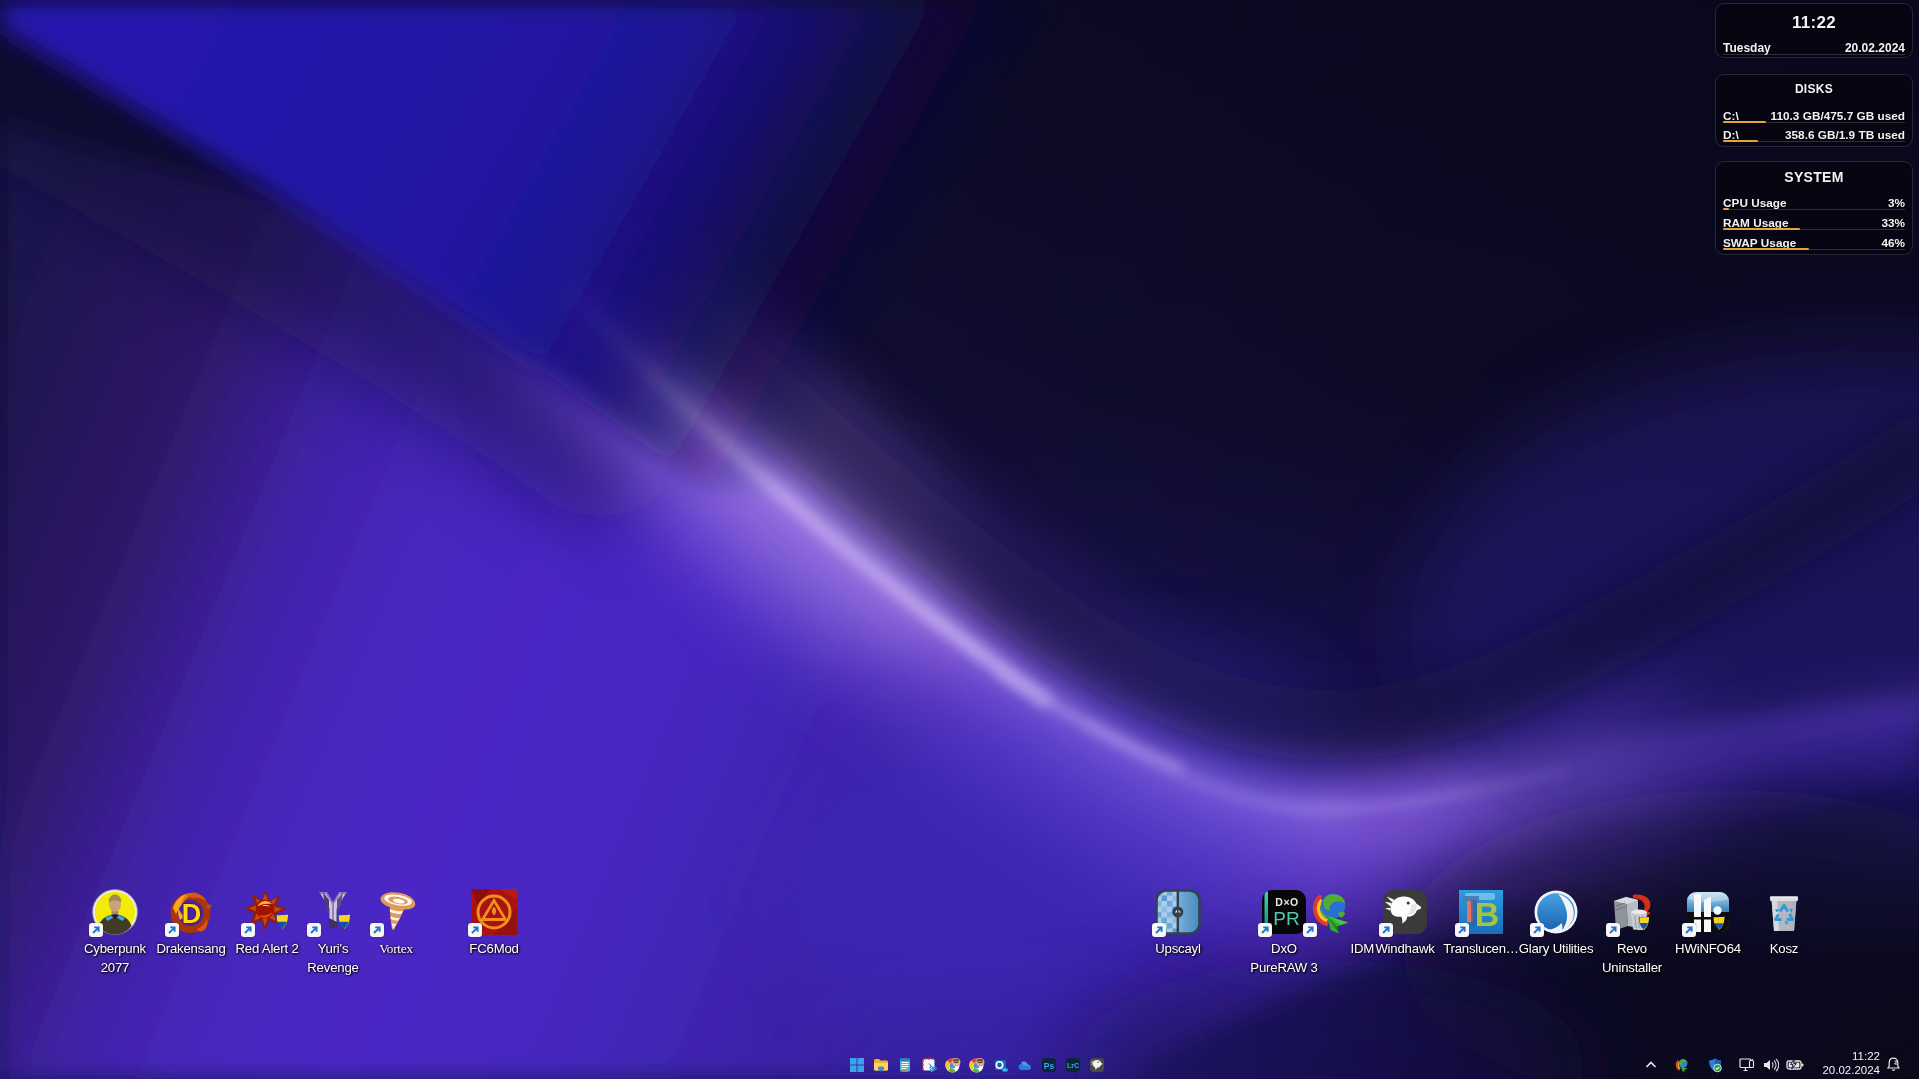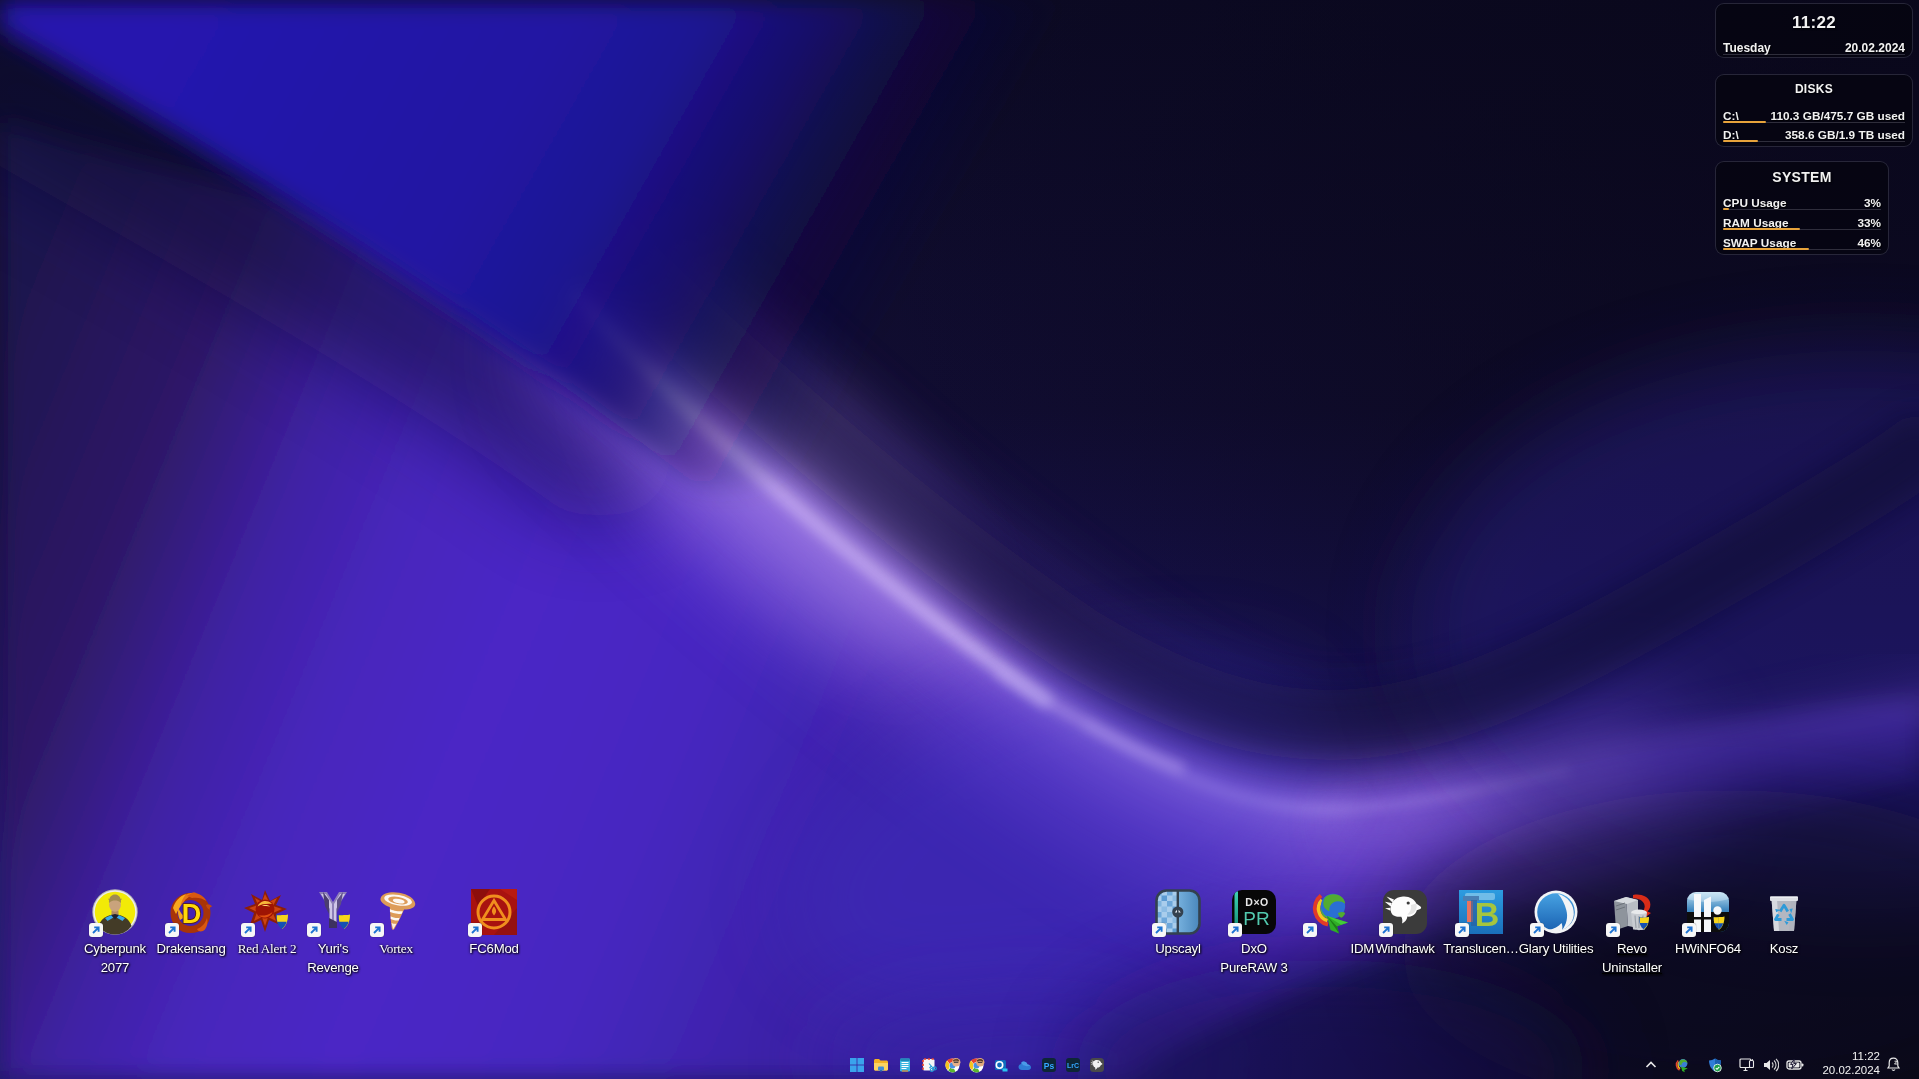--- a/index.html
+++ b/index.html
@@ -113,21 +113,21 @@
     </div>
   <div class="mline" style="top:46.5px;"></div>
     <div class="mfill" style="top:46px;width:43px;"></div>
   <div class="prow" style="top:53px;">
       <span class="l">D:\</span>
       <span class="r">358.6 GB/1.9 TB used</span>
     </div>
   <div class="mline" style="top:65.5px;"></div>
     <div class="mfill" style="top:65px;width:35px;"></div>
 </div>
-<div class="panel" style="left:1715px;top:161px;width:174px;height:94px;">
+<div class="panel" style="left:1715px;top:161px;width:198px;height:94px;">
   <div class="ttl" style="top:7px;font-size:14px;">SYSTEM</div>
   <div class="prow" style="top:34px;">
       <span class="l">CPU Usage</span>
       <span class="r">3%</span>
     </div>
   <div class="mline" style="top:46.5px;"></div>
     <div class="mfill" style="top:46px;width:6px;"></div>
   <div class="prow" style="top:54px;">
       <span class="l">RAM Usage</span>
       <span class="r">33%</span>
@@ -178,21 +178,21 @@
    <text x="24.5" y="35" font-family="Liberation Sans,sans-serif" font-size="27" font-weight="bold" text-anchor="middle" fill="#ffd908" stroke="#5c2004" stroke-width="1.7" paint-order="stroke">D</text>
   </svg>
   <div class="badge">
         <svg width="14" height="14" viewBox="0 0 14 14">
           <path d="M4,10 L9.2,4.8 M5.2,4.4 L9.6,4.4 L9.6,8.8" fill="none" stroke="#1e73d2" stroke-width="1.9"></path>
         </svg>
       </div>
  </div>
  <div class="lbl">Drakensang</div>
 </div>
-<div class="dicon" style="left:222px;top:888px;font-family:Liberation Serif, serif;">
+<div class="dicon" style="left:222px;top:888px;">
  <div class="ig">
   <svg width="48" height="48" viewBox="0 0 48 48">
    <path d="M22,2 L27,13 L38,7 L33,17 L44,21 L33,26 L37,37 L26,32 L22,44 L18,32 L7,37 L11,25 L1,20 L12,16 L8,6 L19,12 Z" fill="#8e1e06"></path>
    <path d="M22,6 L26,14 L34,10 L30,18 L39,21 L30,25 L33,33 L25,29 L22,38 L19,29 L11,33 L14,24 L6,20 L15,17 L12,10 L19,14 Z" fill="#cc4410"></path>
    <circle cx="22" cy="21" r="9.5" fill="#9e1404"></circle>
    <path d="M14.5,18.5 A8.5,8.5 0 0 1 29,16 C25,15.5 18,16 14.5,18.5 Z" fill="#f8b83a"></path>
    <path d="M29.5,24 A8.5,8.5 0 0 1 16,27.5 C21,28 26.5,26.8 29.5,24 Z" fill="#e05010"></path>
    <path d="M19,18 C21,16.5 25,16.5 27,18.5 C25,18 21,18 19,18 Z" fill="#ffd870"></path>
    <path d="M33,26.5 C37.5,27.5 41,27.5 45,26.5 C45,33 43,38.5 39,41 C35,38.5 33,33 33,26.5 Z" fill="#1450b4"></path>
    <path d="M39,26.9 C41,27.1 43,27 45,26.5 C45,33 43,38.5 39,41 Z" fill="#f7d51b"></path>
@@ -307,21 +307,21 @@
    <path d="M20.8,24.4 L23,24.4 L23,21.8 Z M26.8,24.4 L24.6,24.4 L24.6,21.8 Z" fill="#e8eef4"></path>
   </svg>
   <div class="badge">
         <svg width="14" height="14" viewBox="0 0 14 14">
           <path d="M4,10 L9.2,4.8 M5.2,4.4 L9.6,4.4 L9.6,8.8" fill="none" stroke="#1e73d2" stroke-width="1.9"></path>
         </svg>
       </div>
  </div>
  <div class="lbl">Upscayl</div>
 </div>
-<div class="dicon" style="left:1209px;top:888px;">
+<div class="dicon" style="left:1239px;top:888px;">
  <div class="ig">
   <svg width="48" height="48" viewBox="0 0 48 48">
    <defs>
           <linearGradient id="dxt" x1="0" y1="0" x2="0" y2="1">
             <stop offset="0" stop-color="#3fd2b4"></stop>
             <stop offset="1" stop-color="#0f8a72"></stop>
           </linearGradient>
         </defs>
    <rect x="2" y="2" width="44" height="44" rx="10" fill="#070707"></rect>
    <path d="M4.5,7 C4.5,5 6,3.5 8,3.2 L8,44.8 C6,44.5 4.5,43 4.5,41 Z" fill="url(#dxt)"></path>

